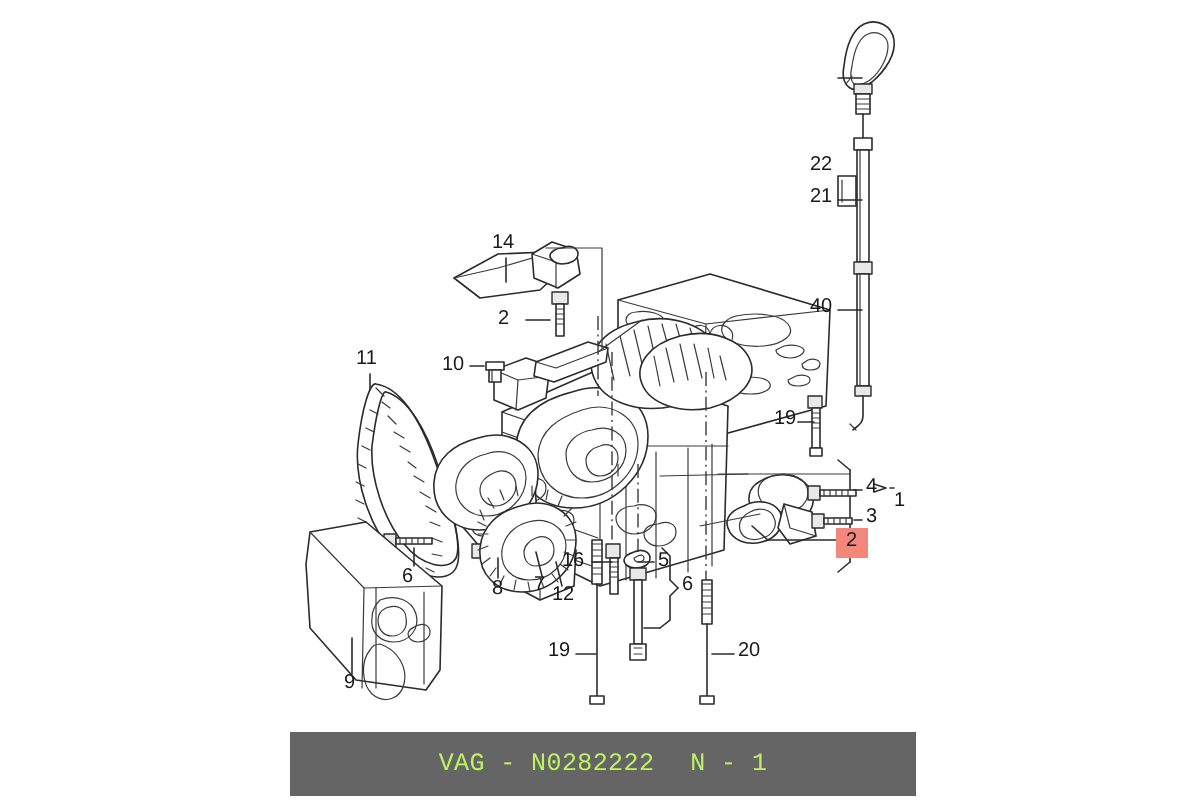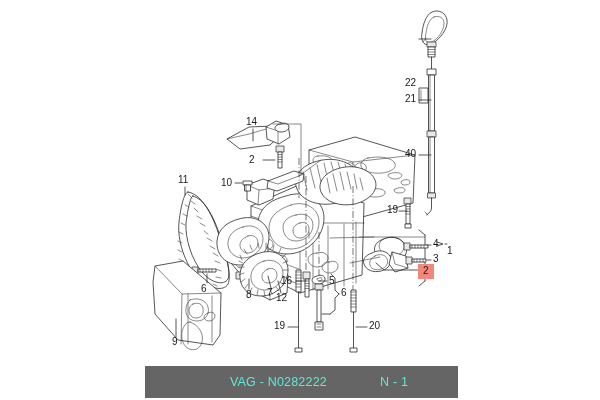--- a/index.html
+++ b/index.html
@@ -86,26 +86,25 @@
     top: 366px;
     width: 313px;
     height: 32px;
     background: #656565;
     display: flex;
     align-items: center;
     justify-content: center;
     gap: 18px;
   }
   #footer-bar .fx {
-    color: #5eead4;
-    font-family: Liberation Sans, sans-serif;
+    color: #bef264;
+    font-family: Liberation Mono, monospace;
     font-size: 12.5px;
     letter-spacing: 0.2px;
     white-space: nowrap;
-    margin-left: 35px;
   }
 </style>
 </head>
 <body>
 
 <div id="stage">
 
   <svg class="diagram" viewBox="0 0 600 400">
 
     <g>

